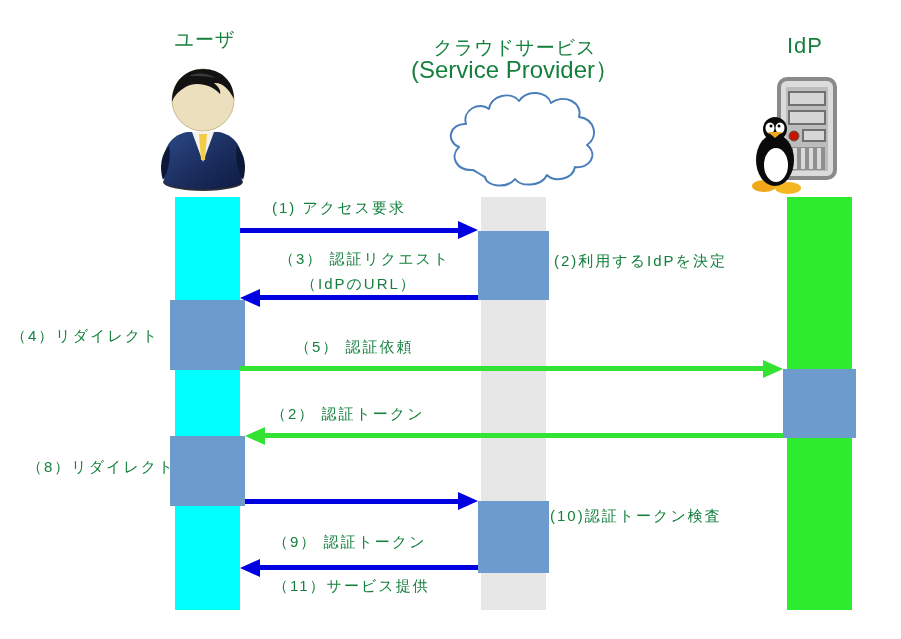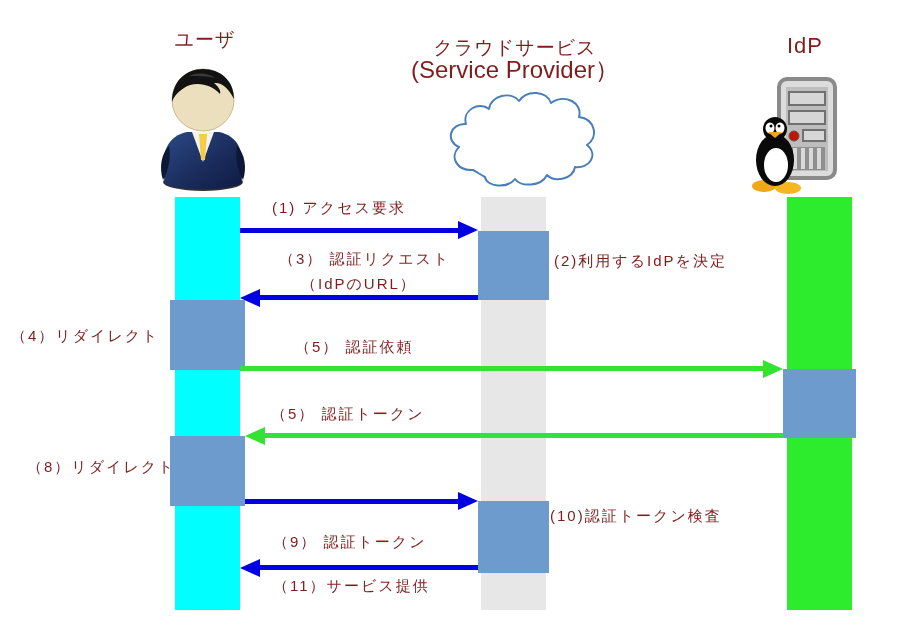--- a/index.html
+++ b/index.html
@@ -1,18 +1,18 @@
 <!DOCTYPE html>
 <html style="--user-lifeline: #00FFFF; --sp-lifeline: #E7E7E7; --idp-lifeline: #2DEB2D; --activation: #6E9BCD; --arrow-blue: #0000E0; --arrow-green: #33E333;"><head>
 <meta charset="utf-8">
 <style>
   html,body { margin:0; padding:0; background:#fff; }
   #canvas {
     position:relative; width:901px; height:639px; background:#fff;
-    font-family:"Liberation Sans","DejaVu Sans",sans-serif; color:#7f1d1d;
+    font-family:"Liberation Sans","DejaVu Sans",sans-serif; color:#15803d;
     overflow:hidden;
   }
   .lifeline { position:absolute; width:65px; }
   .lifeline.user { background:var(--user-lifeline); }
   .lifeline.sp   { background:var(--sp-lifeline); }
   .lifeline.idp  { background:var(--idp-lifeline); }
   .activation { position:absolute; background:var(--activation); }
   .shaft { position:absolute; height:5px; }
   .shaft.blue  { background:var(--arrow-blue); }
   .shaft.green { background:var(--arrow-green); }
@@ -122,21 +122,21 @@
   <div class="msg-label" style="left:301px; top:275px;">（IdPのURL）</div>
 
   <div class="msg-label" style="left:11px; top:327px;">（4）リダイレクト</div>
 
   <div class="shaft green" style="left:240px; top:366px; width:524px;"></div>
   <div class="head right green" style="left:763px; top:360px;"></div>
   <div class="msg-label" style="left:271px; top:338px;margin-left:24px;">（5） 認証依頼</div>
 
   <div class="head left green" style="left:245px; top:427px;"></div>
   <div class="shaft green" style="left:264px; top:433px; width:519px;"></div>
-  <div class="msg-label" style="left:271px; top:405px;">（5） 認証トークン</div>
+  <div class="msg-label" style="left:271px; top:405px;">（2） 認証トークン</div>
 
   <div class="msg-label" style="left:27px; top:458px;">（8）リダイレクト</div>
 
   <div class="shaft blue" style="left:245px; top:499px; width:214px;"></div>
   <div class="head right blue" style="left:458px; top:492px;"></div>
   <div class="msg-label" style="left:273px; top:533px;">（9） 認証トークン</div>
 
   <div class="msg-label" style="left:550px; top:507px;">(10)認証トークン検査</div>
 
   <div class="head left blue" style="left:240px; top:559px;"></div>

